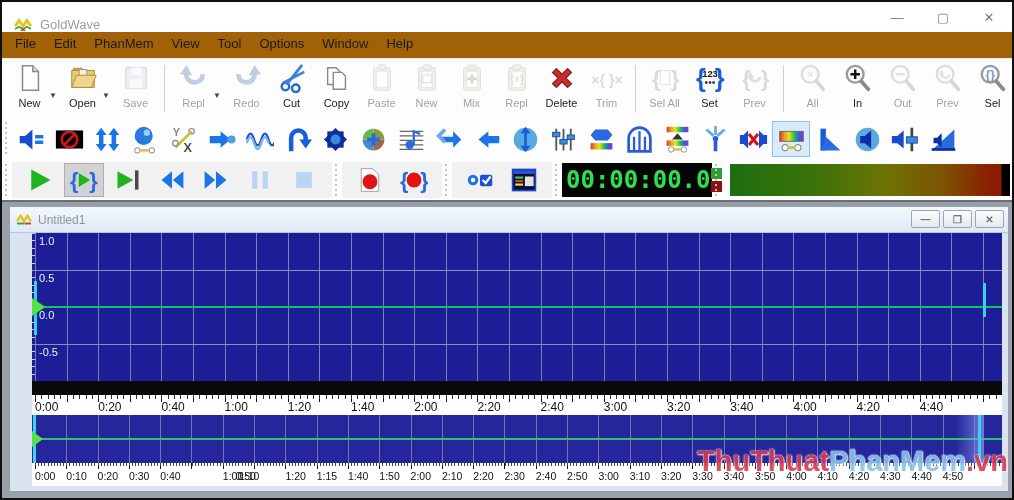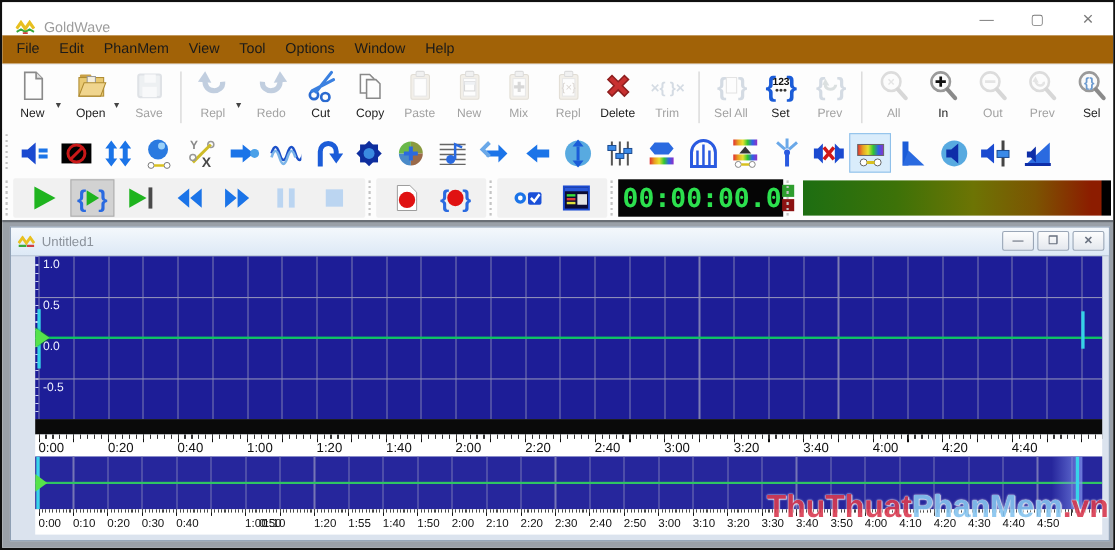--- a/index.html
+++ b/index.html
@@ -783,21 +783,21 @@
       <div id="ov-timeline">
           <span class="ov-label" style="left: 3px;">0:00</span>
           <span class="ov-label" style="left: 34.3px;">0:10</span>
           <span class="ov-label" style="left: 65.6px;">0:20</span>
           <span class="ov-label" style="left: 96.9px;">0:30</span>
           <span class="ov-label" style="left: 128.2px;">0:40</span>
           <span class="ov-label" style="left: 159.5px; padding-left: 44px;">0:50</span>
           <span class="ov-label" style="left: 190.8px;">1:00</span>
           <span class="ov-label" style="left: 207px;">1:10</span>
           <span class="ov-label" style="left: 253.4px;">1:20</span>
-          <span class="ov-label" style="left: 284.7px;">1:55</span>
+          <span class="ov-label" style="left: 284.7px;">1:15</span>
           <span class="ov-label" style="left: 316px;">1:40</span>
           <span class="ov-label" style="left: 347.3px;">1:50</span>
           <span class="ov-label" style="left: 378.6px;">2:00</span>
           <span class="ov-label" style="left: 409.9px;">2:10</span>
           <span class="ov-label" style="left: 441.2px;">2:20</span>
           <span class="ov-label" style="left: 472.5px;">2:30</span>
           <span class="ov-label" style="left: 503.8px;">2:40</span>
           <span class="ov-label" style="left: 535.1px;">2:50</span>
           <span class="ov-label" style="left: 566.4px;">3:00</span>
           <span class="ov-label" style="left: 597.7px;">3:10</span>

